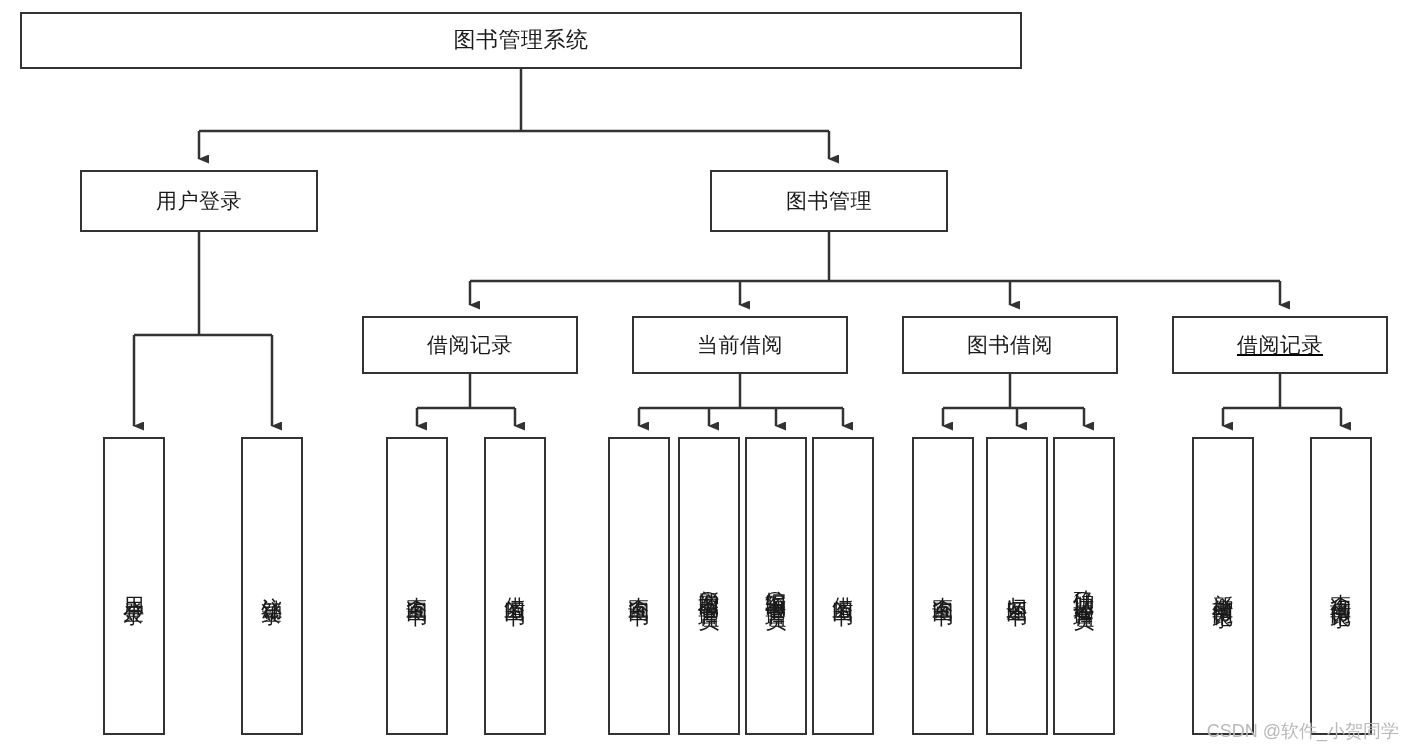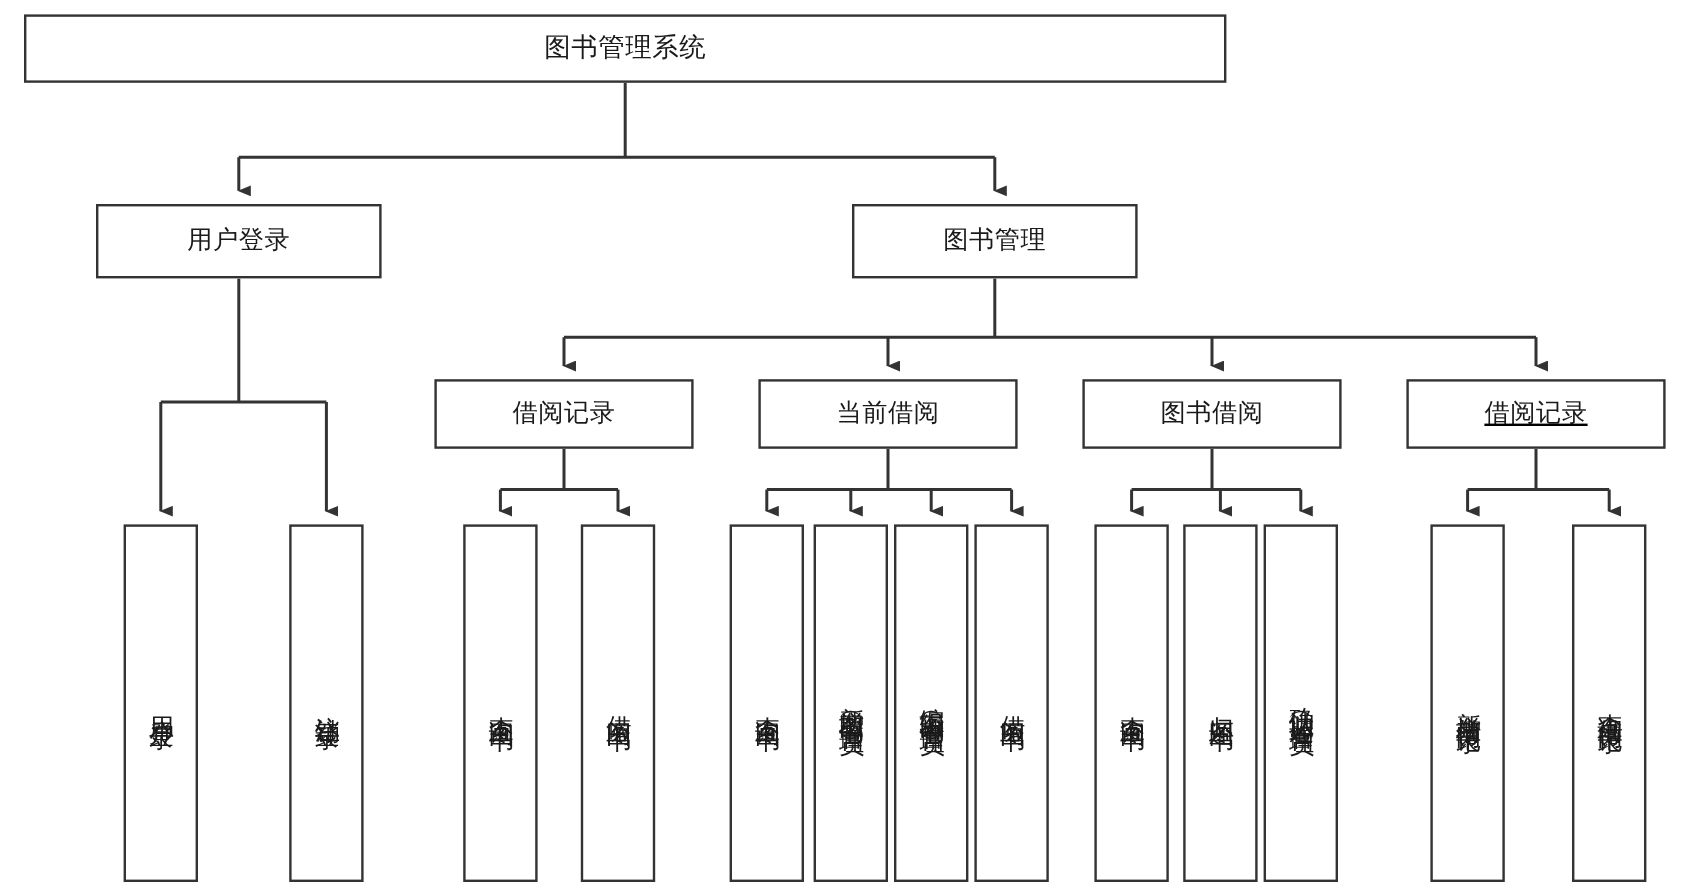--- a/index.html
+++ b/index.html
@@ -160,13 +160,14 @@
       <div class="node vertical" style="left: 1053px; top: 437px; width: 62px; height: 298px;">
         <span class="node-label">确认归还（管理员）</span>
       </div>
       <div class="node vertical" style="left: 1192px; top: 437px; width: 62px; height: 298px;">
         <span class="node-label">新增借阅记录</span>
       </div>
       <div class="node vertical" style="left: 1310px; top: 437px; width: 62px; height: 298px;">
         <span class="node-label">查询借阅记录</span>
       </div>
     </div>
+  <div class="watermark">CSDN @软件_小贺同学</div>
 </div>
 
 </body></html>

